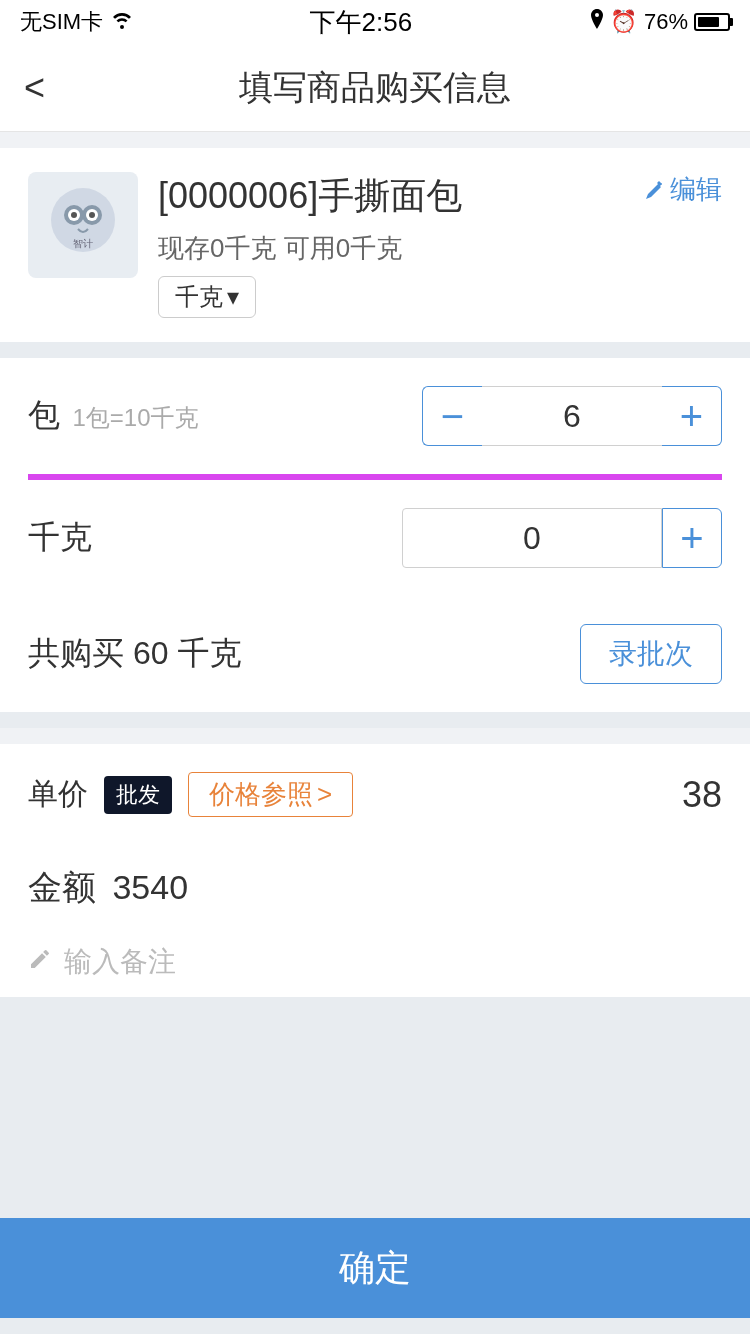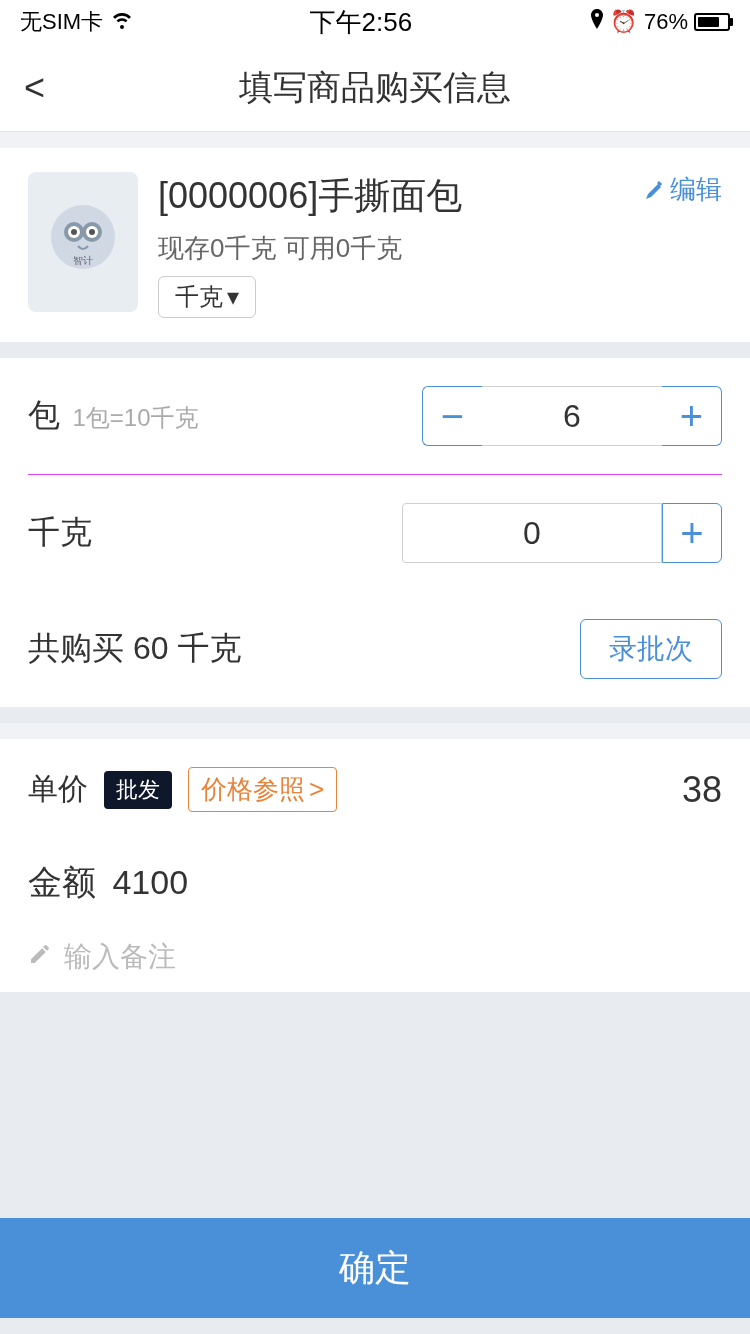--- a/index.html
+++ b/index.html
@@ -61,21 +61,21 @@
     
     .product-card {
       background: #fff;
       padding: 24px 28px;
       display: flex;
       align-items: flex-start;
       gap: 20px;
       margin-top: 16px;
     }
     .product-image {
-      width: 110px; height: 140px;
+      width: 110px; height: 106px;
       background: #e8edf2;
       border-radius: 8px;
       display: flex; align-items: center; justify-content: center;
       flex-shrink: 0;
       overflow: hidden;
     }
     .owl-logo {
       font-size: 44px; color: #aaa;
     }
     .product-info { flex: 1; }
@@ -98,21 +98,21 @@
     
     .input-section {
       background: #fff;
       padding: 0 28px;
     }
     .input-row {
       display: flex;
       align-items: center;
       justify-content: space-between;
       padding: 28px 0;
-      border-bottom: 1px solid #d946ef;
+      border-bottom: 6px solid #d946ef;
     }
     .input-row:last-child { border-bottom: none; }
     .row-sublabel { font-size: 24px; color: #aaa; margin-left: 8px; }
     .qty-control {
       display: flex; align-items: center; gap: 0;
     }
     .qty-btn {
       width: 60px; height: 60px;
       border: 1.5px solid #4a90d9;
       background: #fff;
@@ -181,21 +181,21 @@
     .price-tag {
       background: #0f172a;
       color: #fff;
       font-size: 22px;
       padding: 4px 12px;
       border-radius: 4px;
     }
     .price-ref-btn {
       border: 1.5px solid #e8833a;
       border-radius: 4px;
-      padding: 4px 12px;
+      padding: 4px 20px;
       font-size: 26px;
       color: #e8833a;
       display: flex; align-items: center; gap: 4px;
       cursor: pointer;
     }
     .price-value { font-size: 36px; color: #333; margin-left: auto; font-weight: 500; }
     .amount-text { font-size: 34px; color: #333; font-weight: 500; }
     .amount-value { color: #333; }
     .note-row {
       display: flex; align-items: center; gap: 12px;
@@ -332,21 +332,21 @@
   <div class="price-ref-btn">
     <span>价格参照</span>
     <span>&gt;</span>
   </div>
   <span class="price-value">38</span>
 </div>
 
 <div style="background:#fff; padding: 0 28px 16px 28px;">
   <div style="padding-top:20px;">
     <span class="amount-text">金额</span>
-    <span class="amount-text amount-value" style="margin-left:12px;">4100</span>
+    <span class="amount-text amount-value" style="margin-left:12px;">3540</span>
   </div>
   <div class="note-row">
     <span class="note-icon">
       <svg width="24" height="24" viewBox="0 0 24 24">
           <path d="M3 17.25V21h3.75L17.81 9.94l-3.75-3.75L3 17.25zm17.71-10.21a1 1 0 0 0 0-1.41l-2.34-2.34a1 1 0 0 0-1.41 0l-1.83 1.83 3.75 3.75 1.83-1.83z" fill="#bbb"></path>
         </svg>
     </span>
     <span class="note-placeholder">输入备注</span>
   </div>
 </div>

